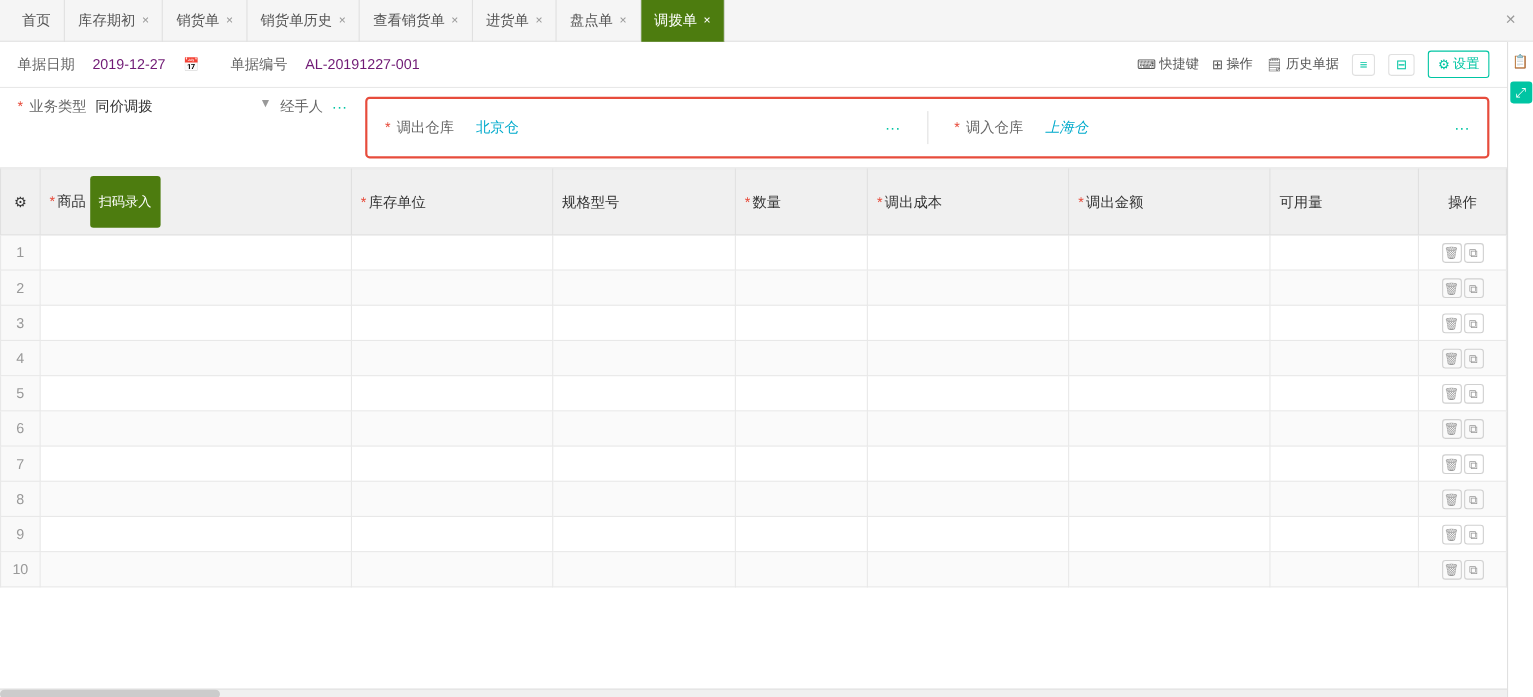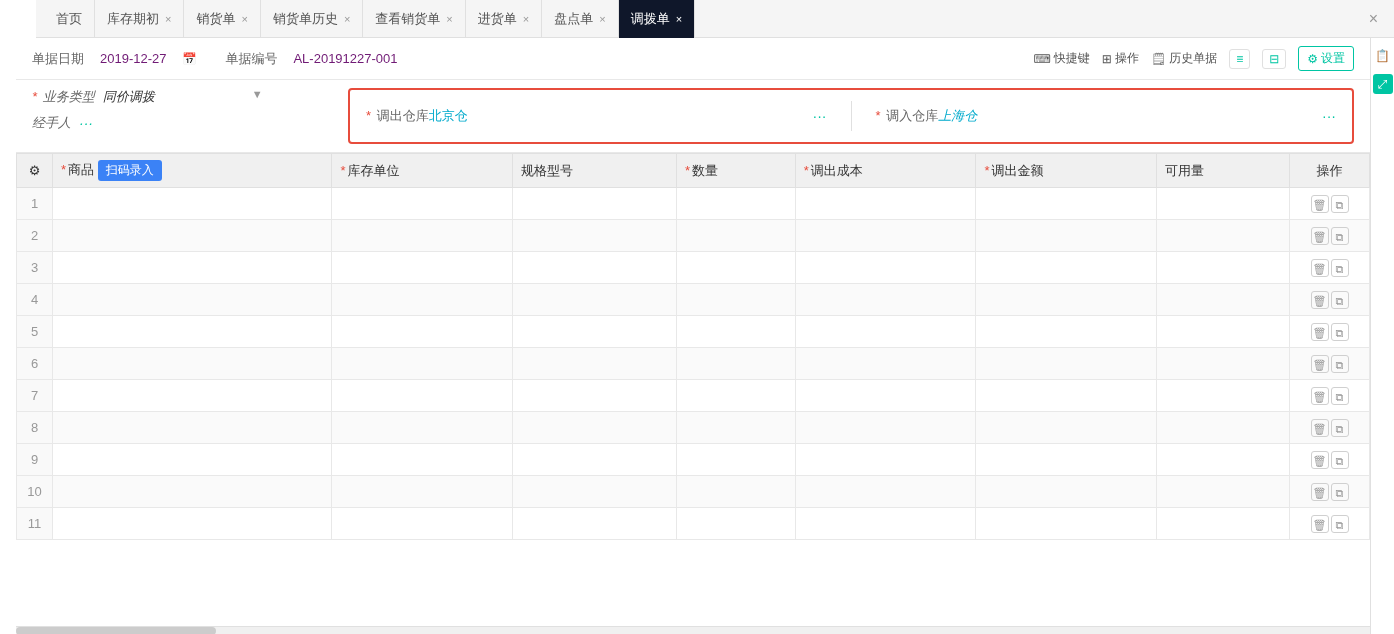--- a/index.html
+++ b/index.html
@@ -6,36 +6,35 @@
     body { font-family: 'Microsoft YaHei', Arial, sans-serif; font-size: 13px; background: #fff; color: #333; overflow: hidden; }
 
     
     .tab-bar {
       display: flex;
       align-items: center;
       border-bottom: 1px solid #e0e0e0;
       background: #f5f5f5;
       height: 38px;
       padding: 0 8px;
-      margin-left: 36px;
     }
     .tab-item {
       display: flex;
       align-items: center;
       padding: 0 12px;
       height: 38px;
       cursor: pointer;
       color: #555;
       font-size: 13px;
       border-right: 1px solid #e0e0e0;
       white-space: nowrap;
       position: relative;
     }
     .tab-item.active {
-      background: #0f172a;
+      background: #4d7c0f;
       color: #fff;
       align-items: center;
     }
     .tab-item .close-icon {
       margin-left: 6px;
       font-size: 11px;
       color: #999;
       cursor: pointer;
     }
     .tab-item.active .close-icon {
@@ -100,24 +99,23 @@
     
     .form-area {
       display: flex;
       align-items: flex-start;
       padding: 8px 16px;
       gap: 16px;
       border-bottom: 1px solid #e8e8e8;
     }
     .form-left {
       display: flex;
-      flex-direction: column;
+      flex-direction: row;
       gap: 8px;
       min-width: 300px;
-      font-style: italic;
     }
     .form-field {
       display: flex;
       align-items: center;
       gap: 8px;
     }
     .field-label {
       color: #666;
       font-size: 13px;
       white-space: nowrap;
@@ -144,21 +142,21 @@
       display: flex;
       align-items: center;
       flex: 1;
       padding: 8px 16px;
       gap: 24px;
       min-height: 56px;
     }
     .warehouse-field {
       display: flex;
       align-items: center;
-      gap: 0;
+      gap: 20px;
       flex: 1;
     }
     .warehouse-divider {
       width: 1px;
       height: 30px;
       background: #e0e0e0;
     }
 
     
     .table-container {
@@ -218,24 +216,24 @@
       cursor: pointer;
       color: #999;
       border: 1px solid #d0d0d0;
       border-radius: 3px;
       text-align: center;
       line-height: 18px;
       font-size: 11px;
       margin: 0 1px;
     }
     .scan-btn {
-      background: #3b82f6;
+      background: #4d7c0f;
       color: #fff;
       border: none;
-      padding: 2px 8px;
+      padding: 15px 8px;
       border-radius: 3px;
       cursor: pointer;
       font-size: 12px;
     }
     .th-gear {
       width: 36px;
       text-align: center;
     }
     .th-ops {
       width: 80px;
@@ -265,21 +263,20 @@
     }
     .sidebar-icon.green-bg {
       background: #00c5a3;
       color: #fff;
       border-radius: 3px;
     }
 
     .main-layout {
       display: flex;
       height: calc(634px - 38px);
-      margin-left: 16px;
     }
     .main-content {
       flex: 1;
       display: flex;
       flex-direction: column;
       overflow: hidden;
     }
     .scrollbar-track {
       height: 8px;
       background: #f0f0f0;
@@ -528,31 +525,20 @@
               <td></td>
               <td></td>
               <td></td>
               <td></td>
               <td></td>
               <td></td>
               <td></td>
               <td class="ops-cell"><span class="icon-delete">🗑</span><span class="icon-copy">⧉</span></td>
             </tr>
 
-          <tr>
-              <td class="row-num">11</td>
-              <td></td>
-              <td></td>
-              <td></td>
-              <td></td>
-              <td></td>
-              <td></td>
-              <td></td>
-              <td class="ops-cell"><span class="icon-delete">🗑</span><span class="icon-copy">⧉</span></td>
-            </tr>
         </tbody>
       </table>
     </div>
 
     <div class="scrollbar-track">
       <div class="scrollbar-thumb"></div>
     </div>
 
   </div>
 

